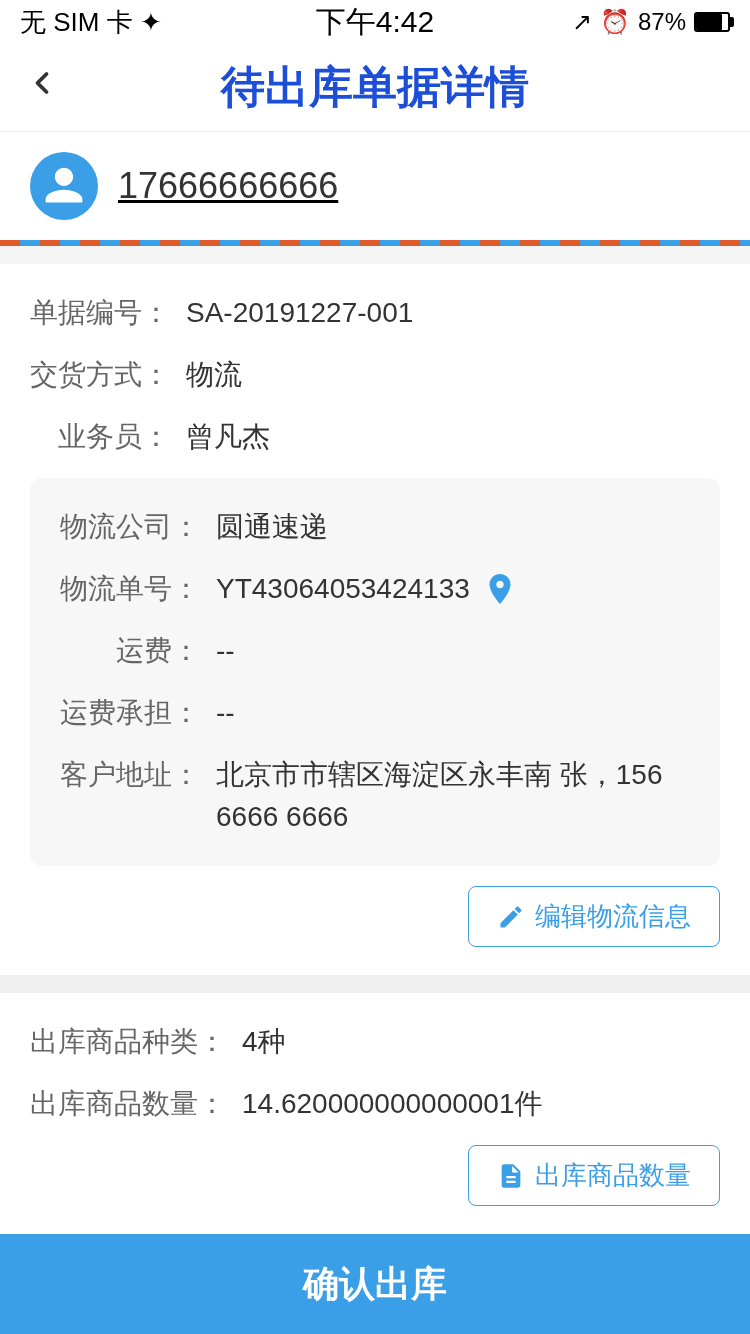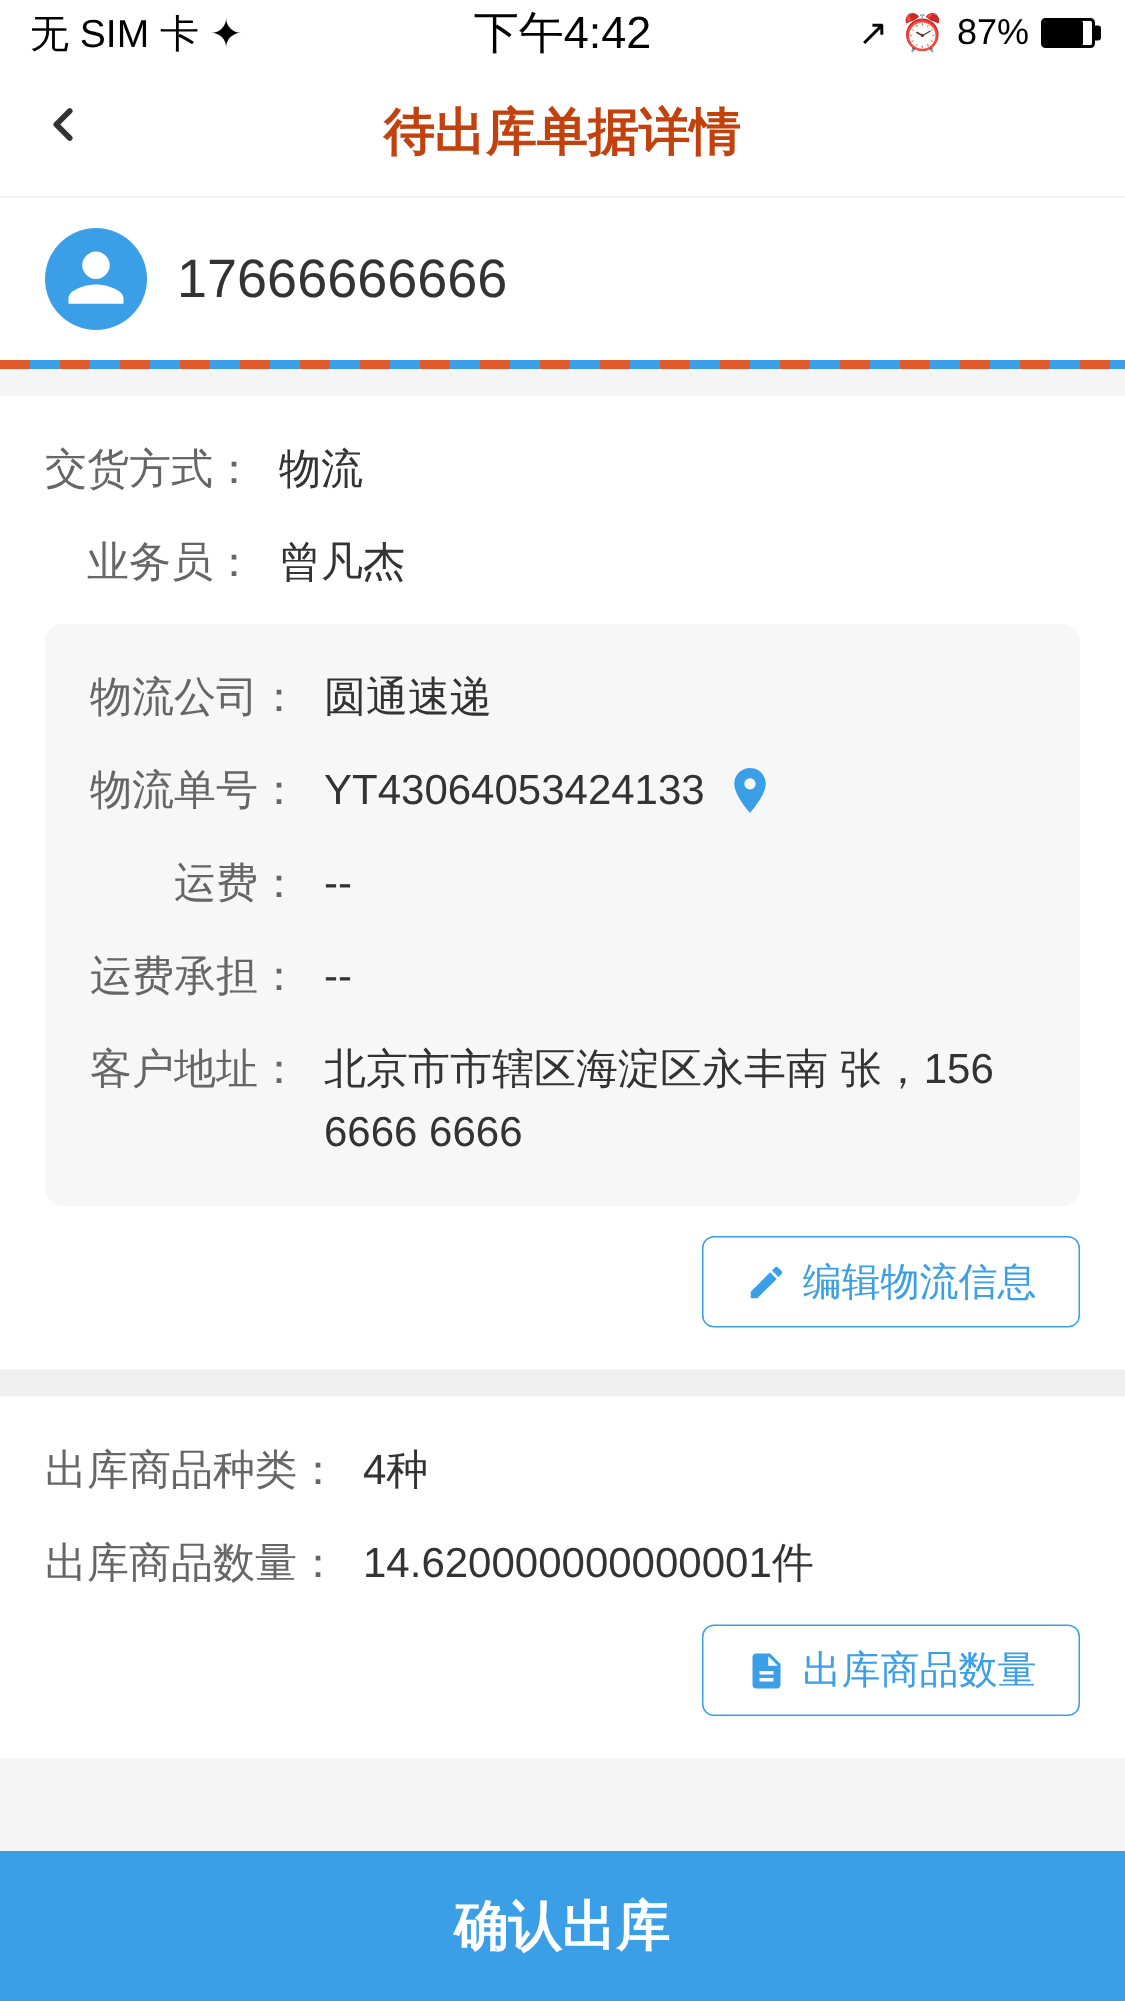--- a/index.html
+++ b/index.html
@@ -59,33 +59,34 @@
       border-bottom: 1px solid #eee;
     }
     .nav-back {
       position: absolute;
       left: 24px;
       font-size: 40px;
       color: #333;
       cursor: pointer;
     }
     .nav-title {
-      font-size: 34px;
+      font-size: 44px;
       font-weight: 600;
-      color: #c2410c;
+      color: #1d4ed8;
     }
 
     
     .customer-header {
       background: #fff;
       padding: 20px 30px;
       display: flex;
       align-items: center;
       gap: 20px;
       border-bottom: none;
+      text-decoration: underline;
     }
     .customer-avatar {
       width: 68px;
       height: 68px;
       border-radius: 50%;
       background: #3b9fe8;
       display: flex;
       align-items: center;
       justify-content: center;
     }
@@ -264,20 +265,24 @@
       <path d="M12 12c2.7 0 5-2.3 5-5s-2.3-5-5-5-5 2.3-5 5 2.3 5 5 5zm0 2c-3.3 0-10 1.7-10 5v2h20v-2c0-3.3-6.7-5-10-5z"></path>
     </svg>
   </div>
   <div class="customer-phone">17666666666</div>
 </div>
 
 <div class="dashed-separator"></div>
 
 <div class="section">
   <div class="info-row">
+    <span class="info-label">单据编号：</span>
+    <span class="info-value">SA-20191227-001</span>
+  </div>
+  <div class="info-row">
     <span class="info-label">交货方式：</span>
     <span class="info-value">物流</span>
   </div>
   <div class="info-row">
     <span class="info-label">业务员：</span>
     <span class="info-value">曾凡杰</span>
   </div>
 
   <div class="logistics-card">
     <div class="info-row">

